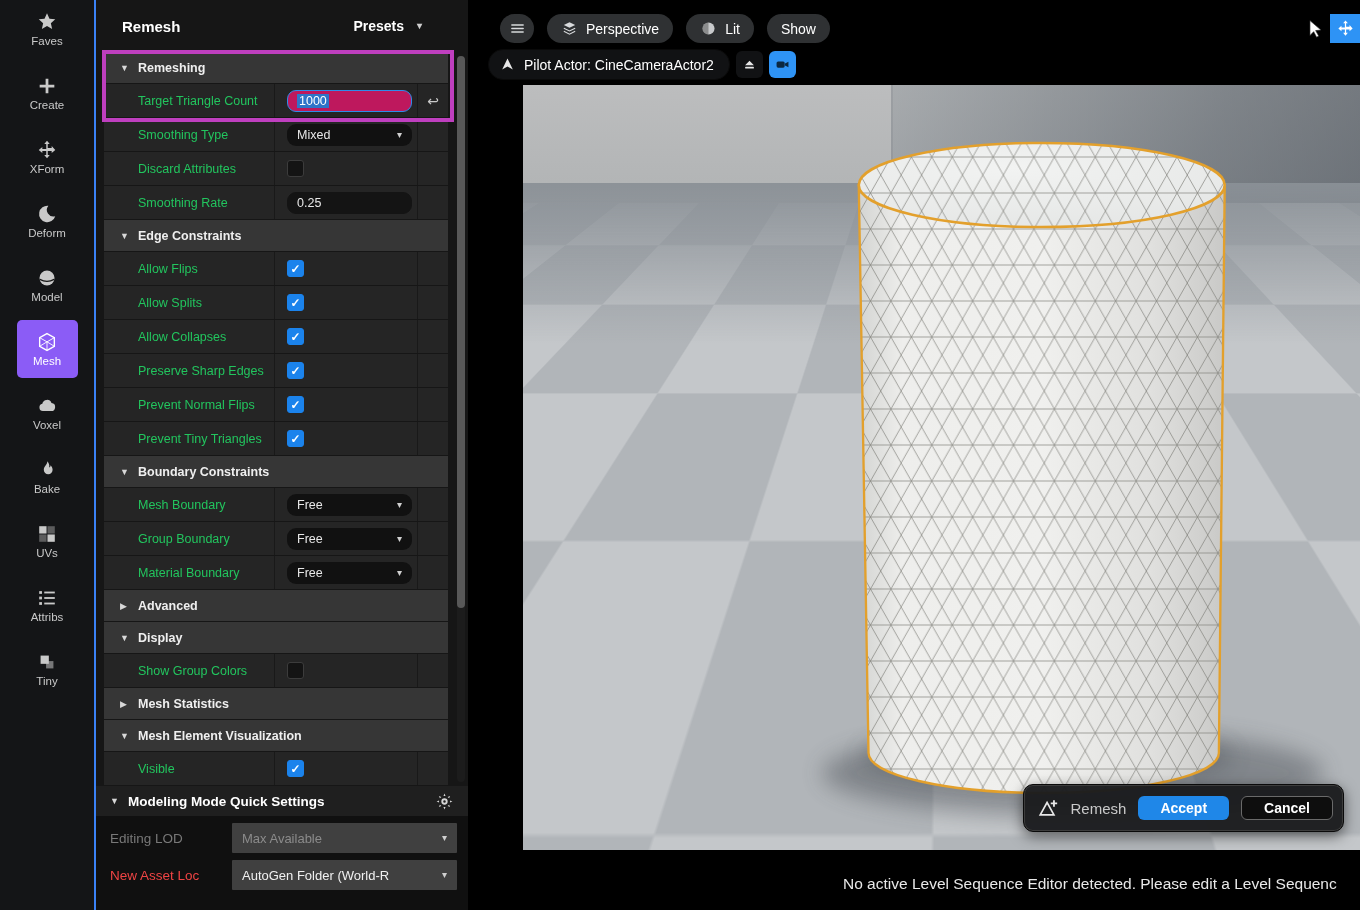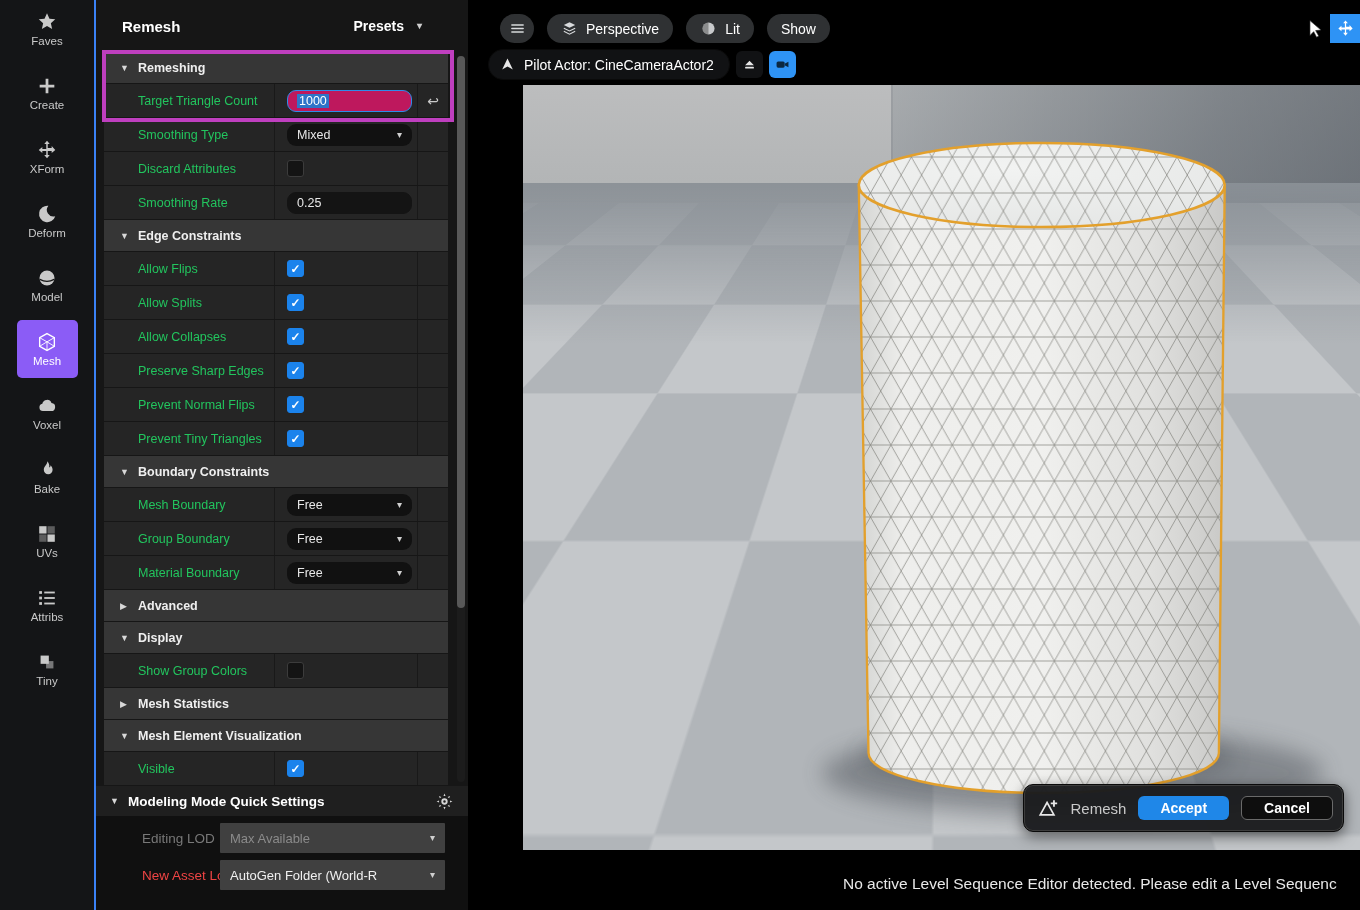--- a/index.html
+++ b/index.html
@@ -49,21 +49,21 @@
   .panel-scrollbar{position:absolute;right:3px;top:56px;width:8px;height:726px;background:#1c1c1c;border-radius:4px;}
   .panel-scrollbar .thumb{width:8px;height:552px;background:#585858;border-radius:4px;}
 
   
   .quick-settings{height:124px;flex:none;background:#101010;}
   .qs-bar{height:30px;background:#1f1f1f;display:flex;align-items:center;gap:9px;padding:0 14px;}
   .qs-bar .tri{font-size:9px;color:#d8d8d8;}
   .qs-title{font-weight:bold;font-size:13.5px;color:#fff;flex:1;white-space:nowrap;}
   .qs-gear{cursor:pointer;color:#d5d5d5;height:19px;}
   .qs-gear svg{width:19px;height:19px;}
-  .qs-row{display:flex;align-items:center;padding:7px 23px 0 14px;margin-left:32px;}
+  .qs-row{display:flex;align-items:center;padding:7px 11px 0 14px;}
   .qs-label{font-size:13.5px;color:#ef4444;flex:1;white-space:nowrap;overflow:hidden;}
   .qs-label.dim{color:#787878;}
   .qs-dd{width:225px;flex:none;height:30px;background:#404040;border-radius:1px;display:flex;align-items:center;
     padding:0 10px;box-sizing:border-box;font-size:13px;color:#f0f0f0;cursor:pointer;}
   .qs-dd.disabled{color:#8b8b8b;}
   .qs-dd .ddv{flex:1;}
 
   
   .viewport{flex:1;position:relative;background:#000;overflow:hidden;}
   .scene{position:absolute;left:55px;top:85px;right:0;bottom:60px;overflow:hidden;

